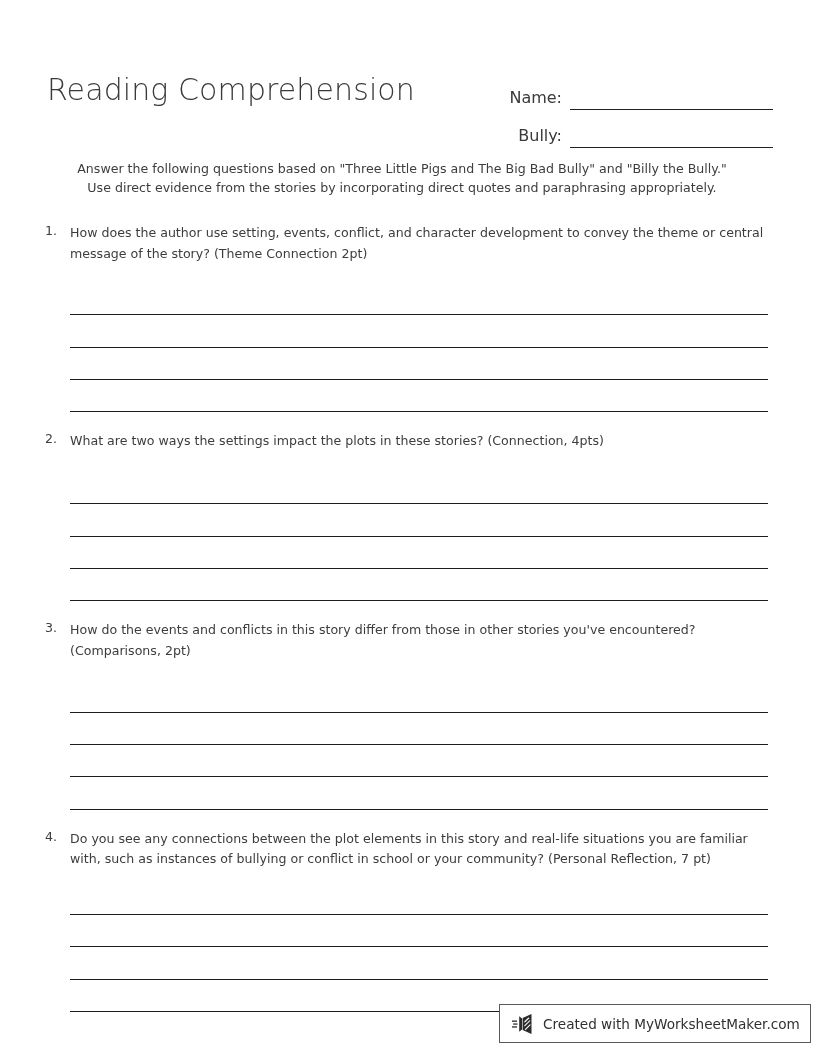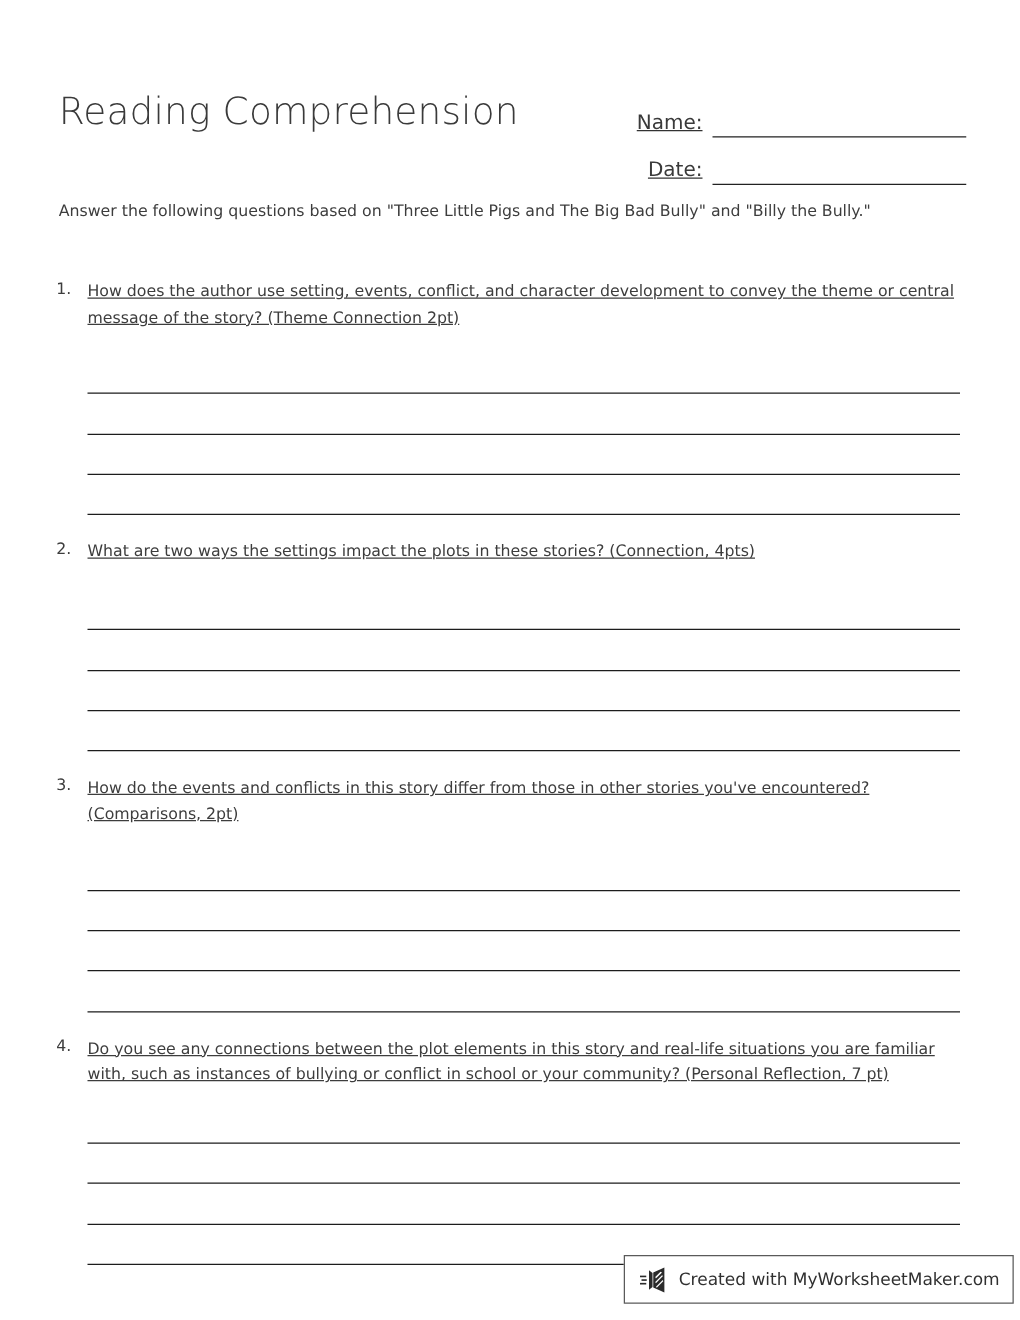--- a/index.html
+++ b/index.html
@@ -51,21 +51,20 @@
   .namedate {
     position: absolute;
     left: 498px;
     top: 48px;
     width: 275px;
   }
   .nd-row {
     display: flex;
     align-items: flex-end;
     height: 38px;
-    text-decoration: underline;
   }
   .nd-label {
     width: 72px;
     text-align: right;
     font-size: 16px;
     font-weight: 400;
     color: #3a3a3a;
     padding-right: 8px;
     padding-bottom: 3px;
     box-sizing: border-box;
@@ -80,21 +79,21 @@
   
   .instructions {
     position: absolute;
     left: 47px;
     top: 160px;
     width: 710px;
     font-size: 12.6px;
     line-height: 18.5px;
     color: #3d3d3d;
   }
-  .instructions span { display: block; }
+  .instructions span { display: block; text-align: center; }
 
   
   .questions {
     position: absolute;
     left: 0;
     top: 222px;
     width: 816px;
   }
   .question-block {
     position: relative;
@@ -113,21 +112,20 @@
     width: 20px;
     text-align: left;
     font-size: 12.6px;
     line-height: 18.6px;
     color: #3d3d3d;
   }
   .q-text {
     font-size: 12.6px;
     line-height: 18.6px;
     color: #3d3d3d;
-    text-decoration: underline;
   }
   .answer-lines {
     position: relative;
     margin-left: 70px;
     width: 698px;
   }
   .answer-line {
     height: 32.3px;
     border-bottom: 1.7px solid #1c1c1c;
     box-sizing: border-box;
@@ -170,29 +168,30 @@
     <div class="title">
       <span class="title-line">Reading Comprehension</span>
     </div>
 
     <div class="namedate">
       <div class="nd-row">
         <div class="nd-label">Name:</div>
         <div class="nd-line"></div>
       </div>
       <div class="nd-row">
-        <div class="nd-label">Date:</div>
+        <div class="nd-label">Bully:</div>
         <div class="nd-line"></div>
       </div>
     </div>
 
   </div>
 
   <div class="instructions">
     <span>Answer the following questions based on "Three Little Pigs and The Big Bad Bully" and "Billy the Bully."</span>
+    <span>Use direct evidence from the stories by incorporating direct quotes and paraphrasing appropriately.</span>
   </div>
 
   <div class="questions">
 
     <div class="question-block" style="margin-bottom:18px;">
       <div class="q-head">
         <span class="q-num">1.</span>
         <span class="q-text">How does the author use setting, events, conflict, and character development to convey the theme or central message of the story? (Theme Connection 2pt)</span>
       </div>
       <div class="answer-lines" style="margin-top:20px;">

